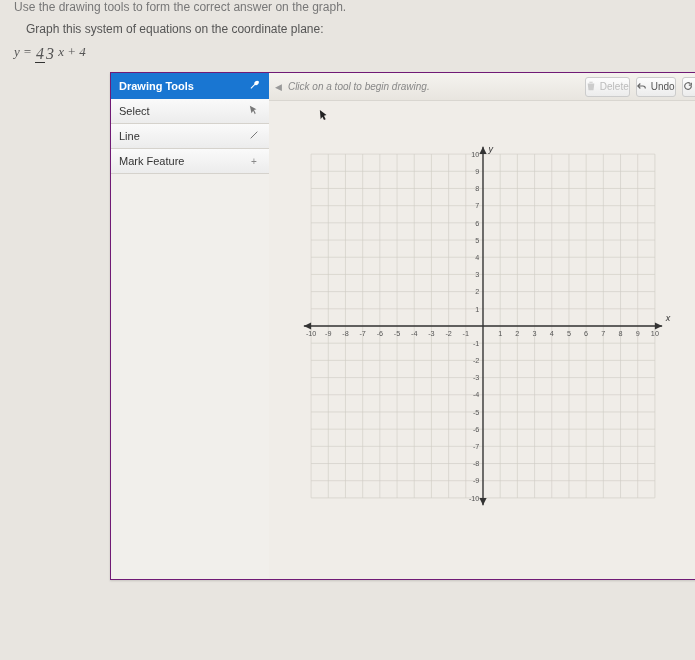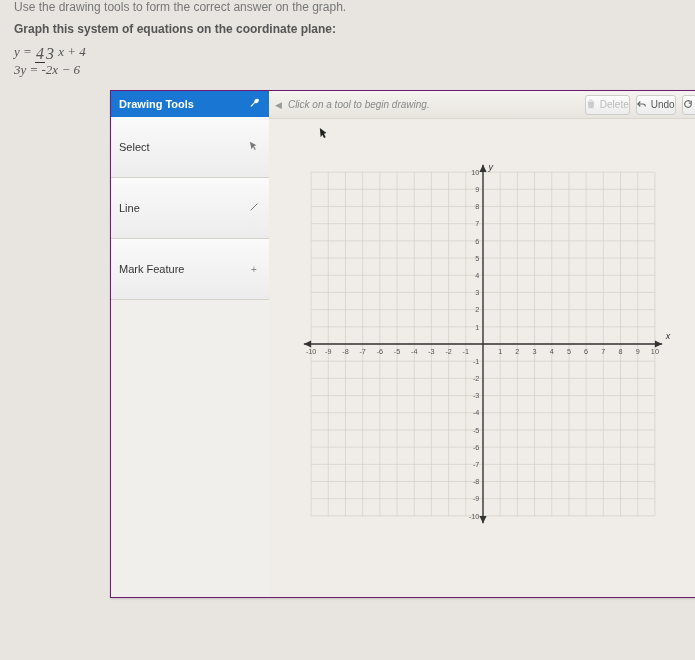--- a/index.html
+++ b/index.html
@@ -10,21 +10,21 @@
     height: 660px;
     overflow: hidden;
     color: #333;
   }
   .question {
     padding: 0 14px;
     font-size: 12px;
     color: #555;
   }
   .truncated { color: #777; font-size: 12px; margin-bottom: 6px; }
-  .q-line { margin: 8px 0; font-weight: bold; }
+  .q-line { margin: 8px 12px; }
   .eq { font-family: 'Times New Roman', serif; font-style: italic; font-size: 13px; margin: 2px 0; }
   .frac { display: inline-block; vertical-align: middle; text-align: center; font-size: 16px; line-height: 9px; }
   .frac .n { border-bottom: 1px solid #333; padding: 0 1px; }
   .frac .d { padding: 0 1px; }
   .widget {
     margin: 12px 0 0 110px;
     width: 618px;
     height: 508px;
     background: #f1efeb;
     border: 1px solid #701a75;
@@ -43,21 +43,21 @@
     font-size: 11px;
     padding: 6px 8px;
     display: flex;
     justify-content: space-between;
     align-items: center;
   }
   .sb-header svg { width: 12px; height: 12px; }
   .sb-item {
     background: linear-gradient(#fafafa,#ececec);
     border-bottom: 1px solid #d5d2cc;
-    padding: 24px 8px;
+    padding: 6px 8px;
     font-size: 11px;
     display: flex;
     justify-content: space-between;
     align-items: center;
     cursor: pointer;
   }
   .sb-item .ic { color: #888; font-size: 10px; width: 14px; text-align: center; }
   .toolbar {
     position: absolute;
     left: 158px; top: 0; right: 0;
@@ -123,21 +123,20 @@
 <body>
 
 <div class="question">
   <div class="truncated">Use the drawing tools to form the correct answer on the graph.</div>
   <div class="q-line">Graph this system of equations on the coordinate plane:</div>
   <div class="eq">
     <span>y</span> = 
     <span class="frac"><span class="n">4</span><span class="d">3</span></span>
     <span>x + 4</span>
   </div>
-  <div class="eq">3y = -2x − 6</div>
 </div>
 
 <div class="widget">
 
   <div class="sidebar">
     <div class="sb-header">
       <span>Drawing Tools</span>
       <span>
         <svg viewBox="0 0 16 16" fill="#fff">
             <path d="M13 3a4 4 0 01-5 5L3 13l-1-1 5-5a4 4 0 016-4z"></path>

